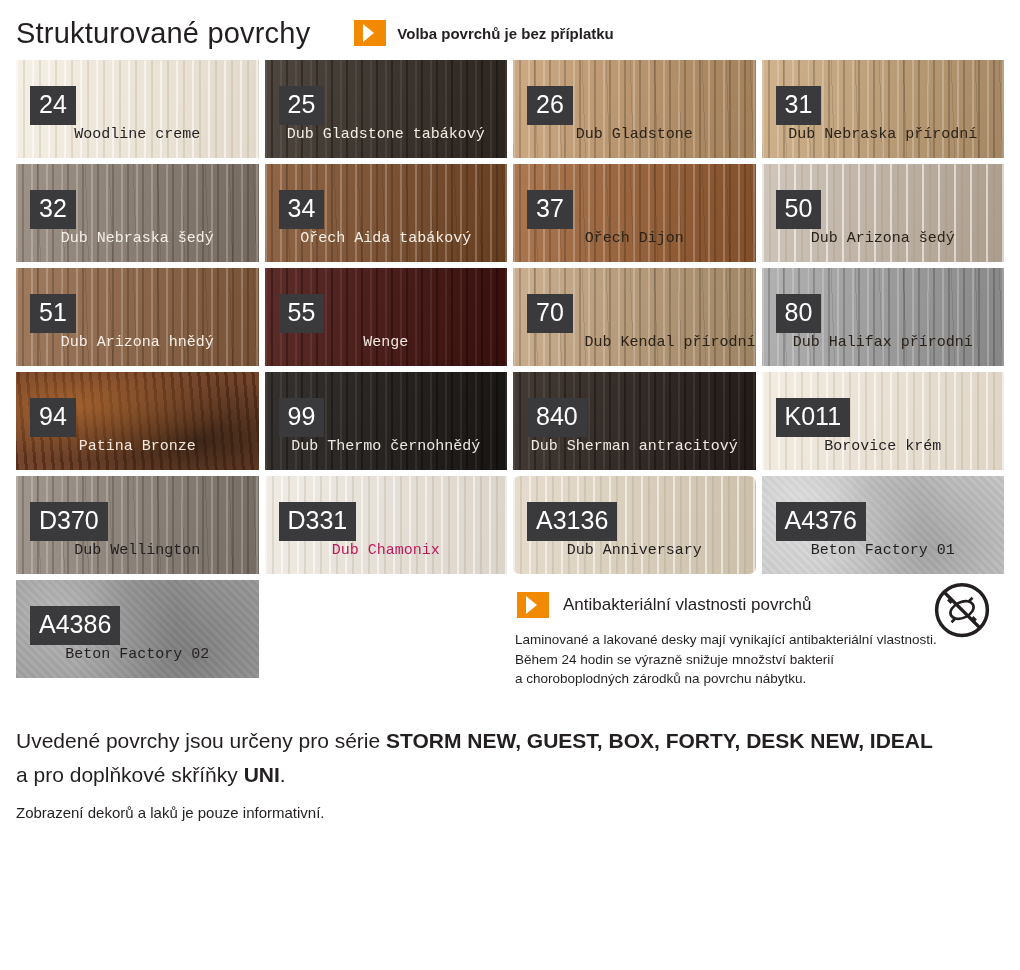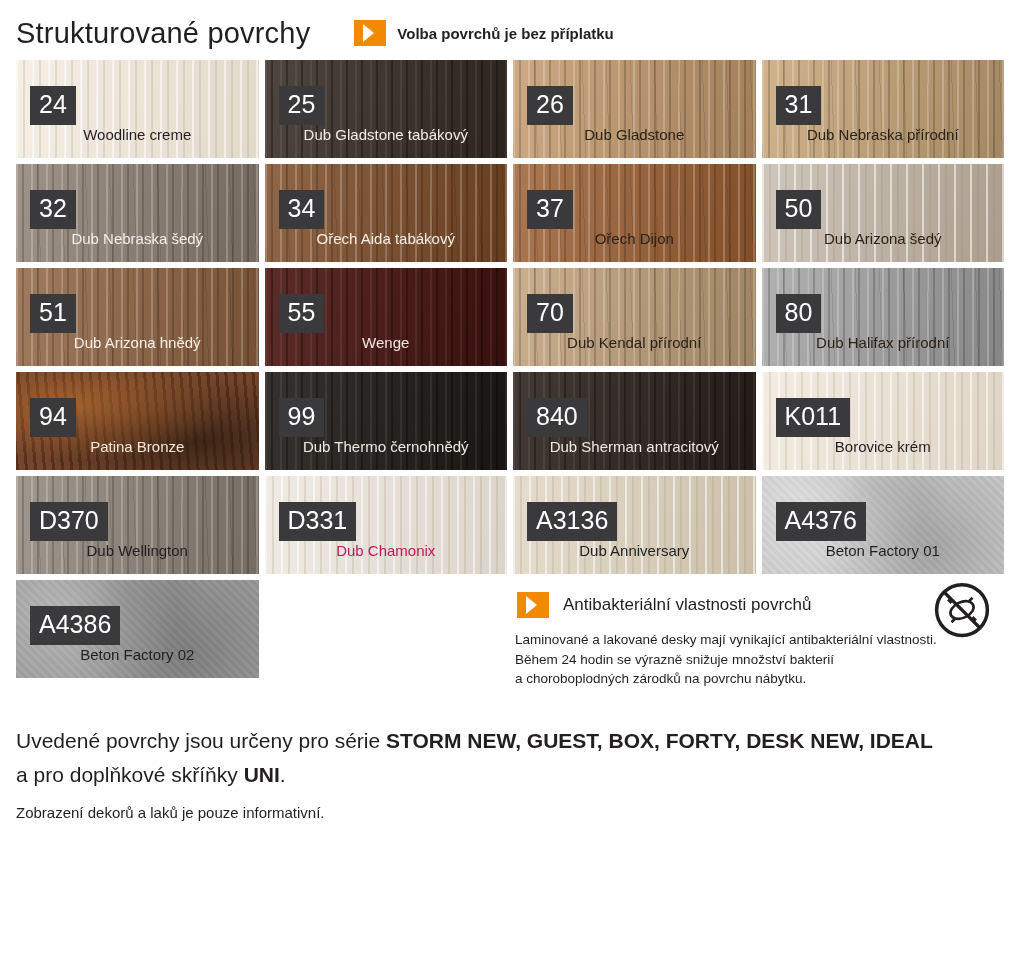--- a/index.html
+++ b/index.html
@@ -82,20 +82,21 @@
     z-index: 3;
     font-weight: 400;
   }
   .sw-name {
     position: absolute;
     left: 0; right: 0;
     top: 66px;
     text-align: center;
     font-size: 15px;
     z-index: 3;
+    font-family: Liberation Mono, monospace;
   }
 
   
   .anti-block {
     position: relative;
     grid-column: 3 / span 2;
     height: 130px;
     padding: 6px 2px 0 2px;
   }
   .anti-head {
@@ -194,21 +195,21 @@
         <div class="sw-name" style="color: rgb(247, 239, 230);">Dub Arizona hnědý</div>
       </div>
       <div class="swatch" style="background: rgb(74, 20, 16);">
         <div class="swatch-grain" style="background-image: repeating-linear-gradient(90deg, rgba(255, 255, 255, 0.07) 0px, rgba(255, 255, 255, 0.07) 2px, rgba(0, 0, 0, 0) 2px, rgba(0, 0, 0, 0) 6px, rgba(0, 0, 0, 0.3) 6px, rgba(0, 0, 0, 0.3) 8px, rgba(0, 0, 0, 0) 8px, rgba(0, 0, 0, 0) 15px), linear-gradient(100deg, rgba(255, 255, 255, 0.1), rgba(0, 0, 0, 0.25));"></div>
         <div class="code">55</div>
         <div class="sw-name" style="color: rgb(241, 230, 223);">Wenge</div>
       </div>
       <div class="swatch" style="background: rgb(193, 160, 121);">
         <div class="swatch-grain" style="background-image: repeating-linear-gradient(90deg, rgba(255, 255, 255, 0.22) 0px, rgba(255, 255, 255, 0.22) 2px, rgba(0, 0, 0, 0) 2px, rgba(0, 0, 0, 0) 6px, rgba(0, 0, 0, 0.18) 6px, rgba(0, 0, 0, 0.18) 8px, rgba(0, 0, 0, 0) 8px, rgba(0, 0, 0, 0) 15px), repeating-linear-gradient(88deg, rgba(0, 0, 0, 0.1) 0px, rgba(0, 0, 0, 0.1) 1px, rgba(0, 0, 0, 0) 1px, rgba(0, 0, 0, 0) 24px), linear-gradient(100deg, rgba(255, 255, 255, 0.16), rgba(0, 0, 0, 0.18));"></div>
         <div class="code">70</div>
-        <div class="sw-name" style="color: rgb(43, 34, 24);">Dub Kendal přírodní</div>
+        <div class="sw-name" style="color: rgb(43, 34, 24); text-align: right;">Dub Kendal přírodní</div>
       </div>
       <div class="swatch" style="background: #a3a3a3;">
         <div class="swatch-grain" style="background-image: repeating-linear-gradient(90deg, rgba(255, 255, 255, 0.22) 0px, rgba(255, 255, 255, 0.22) 2px, rgba(0, 0, 0, 0) 2px, rgba(0, 0, 0, 0) 6px, rgba(0, 0, 0, 0.18) 6px, rgba(0, 0, 0, 0.18) 8px, rgba(0, 0, 0, 0) 8px, rgba(0, 0, 0, 0) 15px), repeating-linear-gradient(88deg, rgba(0, 0, 0, 0.1) 0px, rgba(0, 0, 0, 0.1) 1px, rgba(0, 0, 0, 0) 1px, rgba(0, 0, 0, 0) 24px), linear-gradient(100deg, rgba(255, 255, 255, 0.16), rgba(0, 0, 0, 0.18));"></div>
         <div class="code">80</div>
         <div class="sw-name" style="color: rgb(43, 34, 24);">Dub Halifax přírodní</div>
       </div>
       <div class="swatch" style="background: rgb(107, 58, 32);">
         <div class="swatch-grain" style="background-image: radial-gradient(at 25% 35%, rgba(200, 120, 50, 0.55), rgba(0, 0, 0, 0) 60%), radial-gradient(at 75% 70%, rgba(40, 25, 15, 0.7), rgba(0, 0, 0, 0) 65%), repeating-linear-gradient(85deg, rgba(0, 0, 0, 0.18) 0px, rgba(0, 0, 0, 0.18) 3px, rgba(255, 255, 255, 0.06) 3px, rgba(255, 255, 255, 0.06) 9px);"></div>
         <div class="code">94</div>
         <div class="sw-name" style="color: rgb(243, 231, 221);">Patina Bronze</div>
@@ -231,21 +232,21 @@
       <div class="swatch" style="background: rgb(142, 131, 120);">
         <div class="swatch-grain" style="background-image: repeating-linear-gradient(90deg, rgba(255, 255, 255, 0.22) 0px, rgba(255, 255, 255, 0.22) 2px, rgba(0, 0, 0, 0) 2px, rgba(0, 0, 0, 0) 6px, rgba(0, 0, 0, 0.18) 6px, rgba(0, 0, 0, 0.18) 8px, rgba(0, 0, 0, 0) 8px, rgba(0, 0, 0, 0) 15px), repeating-linear-gradient(88deg, rgba(0, 0, 0, 0.1) 0px, rgba(0, 0, 0, 0.1) 1px, rgba(0, 0, 0, 0) 1px, rgba(0, 0, 0, 0) 24px), linear-gradient(100deg, rgba(255, 255, 255, 0.16), rgba(0, 0, 0, 0.18));"></div>
         <div class="code">D370</div>
         <div class="sw-name" style="color: rgb(35, 31, 32);">Dub Wellington</div>
       </div>
       <div class="swatch" style="background: rgb(232, 225, 214);">
         <div class="swatch-grain" style="background-image: repeating-linear-gradient(90deg, rgba(255, 255, 255, 0.55) 0px, rgba(255, 255, 255, 0.55) 2px, rgba(0, 0, 0, 0) 2px, rgba(0, 0, 0, 0) 7px, rgba(150, 130, 100, 0.18) 7px, rgba(150, 130, 100, 0.18) 9px, rgba(0, 0, 0, 0) 9px, rgba(0, 0, 0, 0) 16px), linear-gradient(100deg, rgba(255, 255, 255, 0.35), rgba(0, 0, 0, 0.06));"></div>
         <div class="code">D331</div>
         <div class="sw-name" style="color: #be185d;">Dub Chamonix</div>
       </div>
-      <div class="swatch" style="background: rgb(216, 203, 180);">
+      <div class="swatch" style="background: rgb(216, 203, 180); border-radius: 7px;">
         <div class="swatch-grain" style="background-image: repeating-linear-gradient(90deg, rgba(255, 255, 255, 0.55) 0px, rgba(255, 255, 255, 0.55) 2px, rgba(0, 0, 0, 0) 2px, rgba(0, 0, 0, 0) 7px, rgba(150, 130, 100, 0.18) 7px, rgba(150, 130, 100, 0.18) 9px, rgba(0, 0, 0, 0) 9px, rgba(0, 0, 0, 0) 16px), linear-gradient(100deg, rgba(255, 255, 255, 0.35), rgba(0, 0, 0, 0.06));"></div>
         <div class="code">A3136</div>
         <div class="sw-name" style="color: rgb(35, 31, 32);">Dub Anniversary</div>
       </div>
       <div class="swatch" style="background: rgb(201, 201, 201);">
         <div class="swatch-grain" style="background-image: radial-gradient(circle at 20% 30%, rgba(255, 255, 255, 0.4), rgba(0, 0, 0, 0) 55%), radial-gradient(circle at 70% 75%, rgba(0, 0, 0, 0.18), rgba(0, 0, 0, 0) 60%), radial-gradient(circle at 45% 10%, rgba(0, 0, 0, 0.1), rgba(0, 0, 0, 0) 50%), repeating-linear-gradient(45deg, rgba(0, 0, 0, 0.04) 0px, rgba(0, 0, 0, 0.04) 3px, rgba(255, 255, 255, 0.04) 3px, rgba(255, 255, 255, 0.04) 6px);"></div>
         <div class="code">A4376</div>
         <div class="sw-name" style="color: rgb(35, 31, 32);">Beton Factory 01</div>
       </div>
       <div class="swatch" style="background: rgb(154, 154, 154);">

